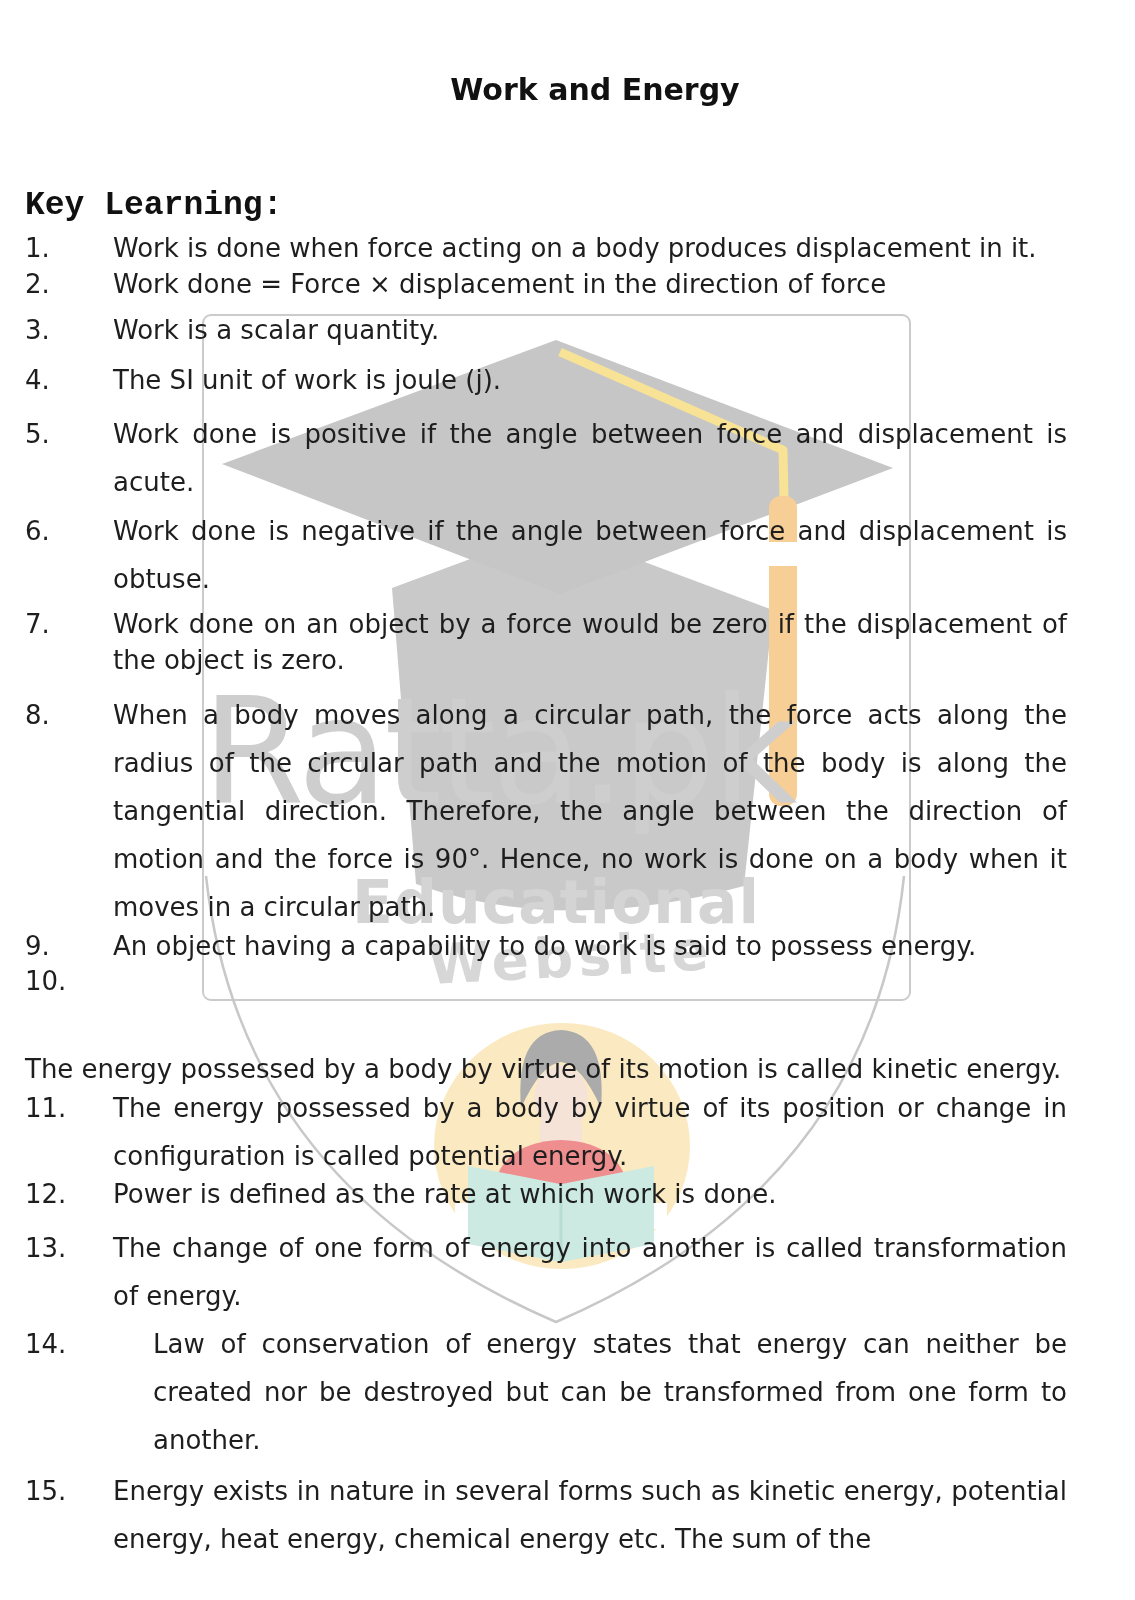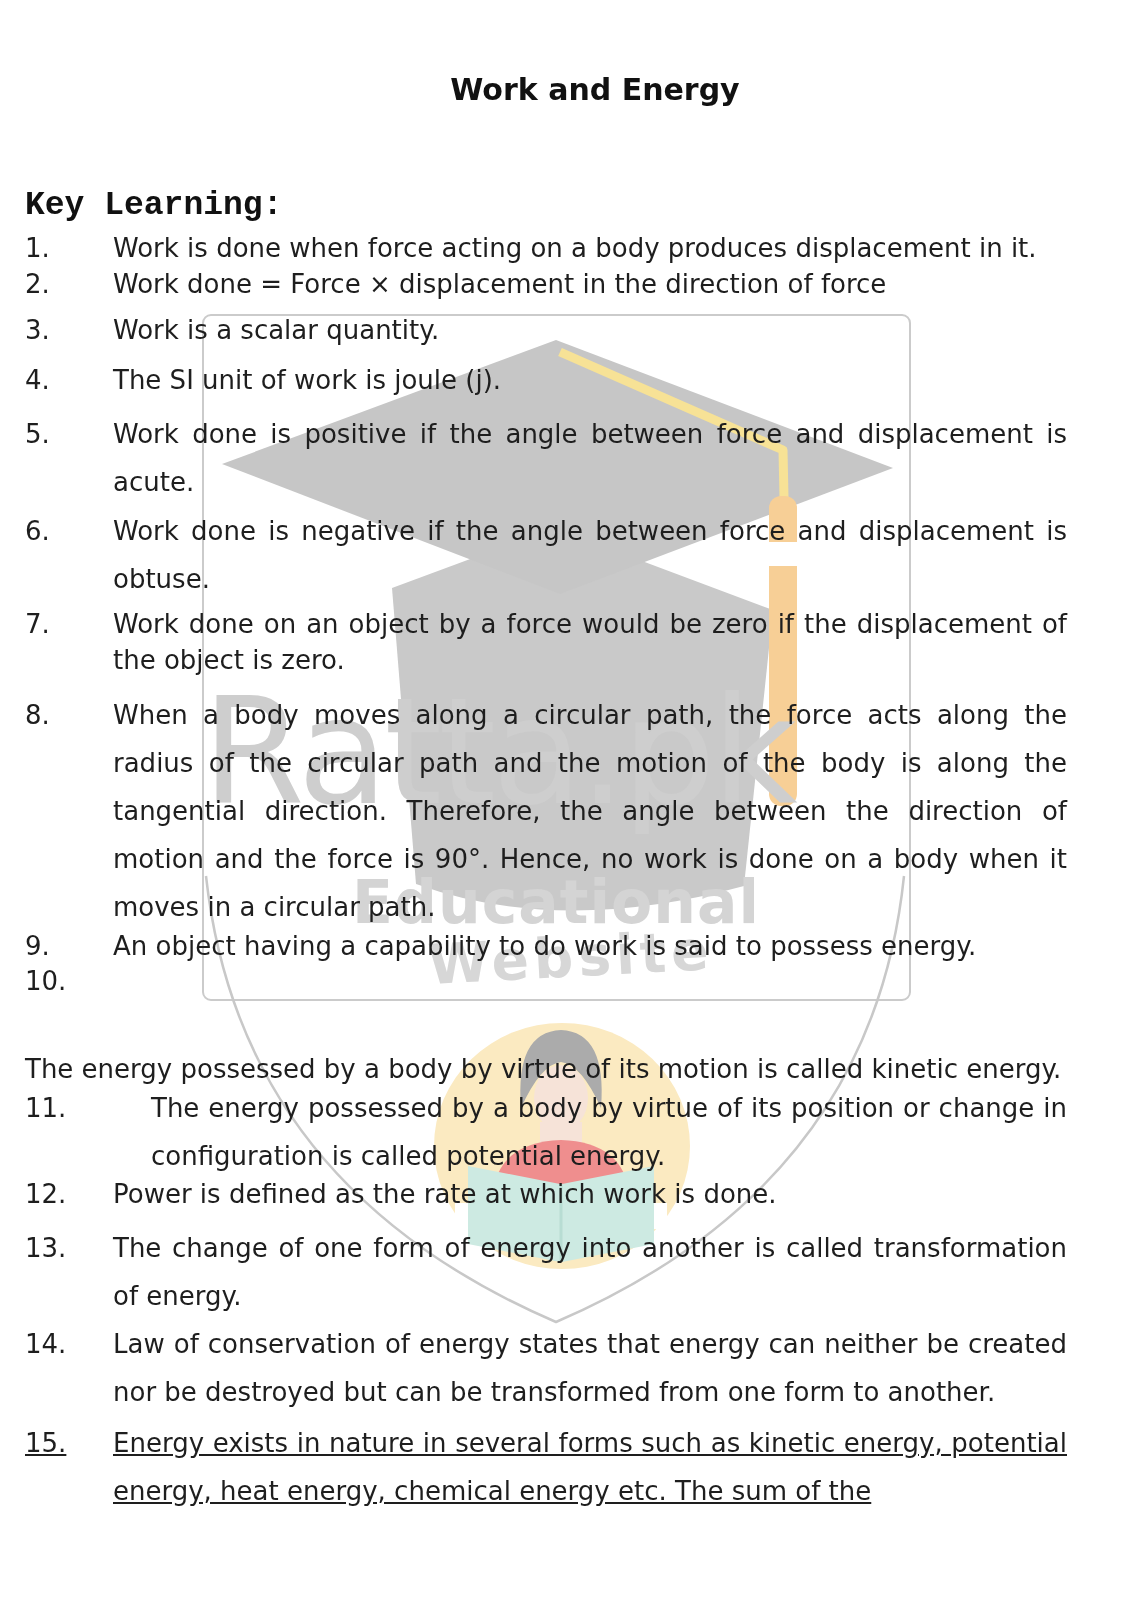--- a/index.html
+++ b/index.html
@@ -62,25 +62,25 @@
   ol.doc-list li:nth-child(1){margin-top:0;}
   ol.doc-list li:nth-child(2){margin-top:0;}
   ol.doc-list li:nth-child(3){margin-top:10px;}
   ol.doc-list li:nth-child(4){margin-top:14px;}
   ol.doc-list li:nth-child(5){margin-top:12px;}
   ol.doc-list li:nth-child(6){margin-top:1px;}
   ol.doc-list li:nth-child(7){margin-top:3px;}
   ol.doc-list li:nth-child(8){margin-top:13px;}
   ol.doc-list li:nth-child(9){margin-top:-3px;}
   ol.doc-list li:nth-child(10){margin-top:-1px;flex-direction:column;}
-  ol.doc-list li:nth-child(11){margin-top:-3px;gap:38px;}
+  ol.doc-list li:nth-child(11){margin-top:-3px;}
   ol.doc-list li:nth-child(12){margin-top:-4px;}
   ol.doc-list li:nth-child(13){margin-top:12px;}
-  ol.doc-list li:nth-child(14){margin-top:0;}
-  ol.doc-list li:nth-child(15){margin-top:3px;text-decoration:underline;}
+  ol.doc-list li:nth-child(14){margin-top:0;gap:40px;}
+  ol.doc-list li:nth-child(15){margin-top:3px;}
 </style>
 </head>
 <body>
 
 <div class="page">
 
   <div class="watermark">
     <svg class="wm-svg" width="1135" height="1600" viewBox="0 0 1135 1600">
 
       <rect x="203" y="315" width="707" height="685" rx="8" fill="none" stroke="#cbcbcb" stroke-width="2"></rect>

